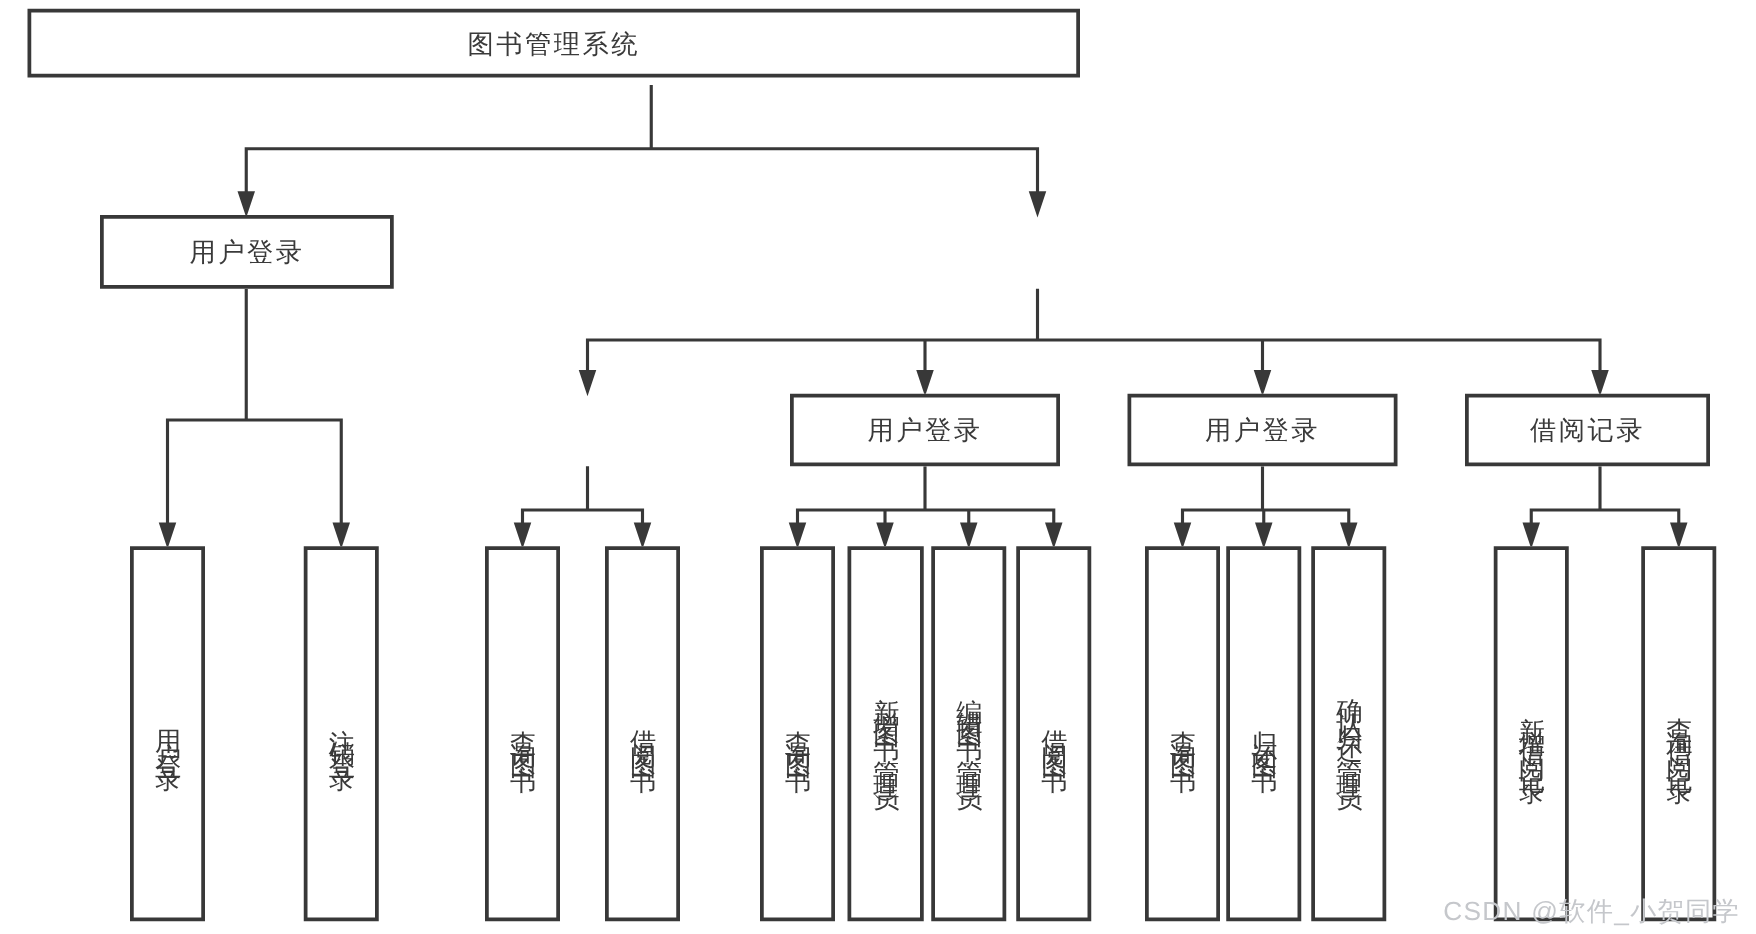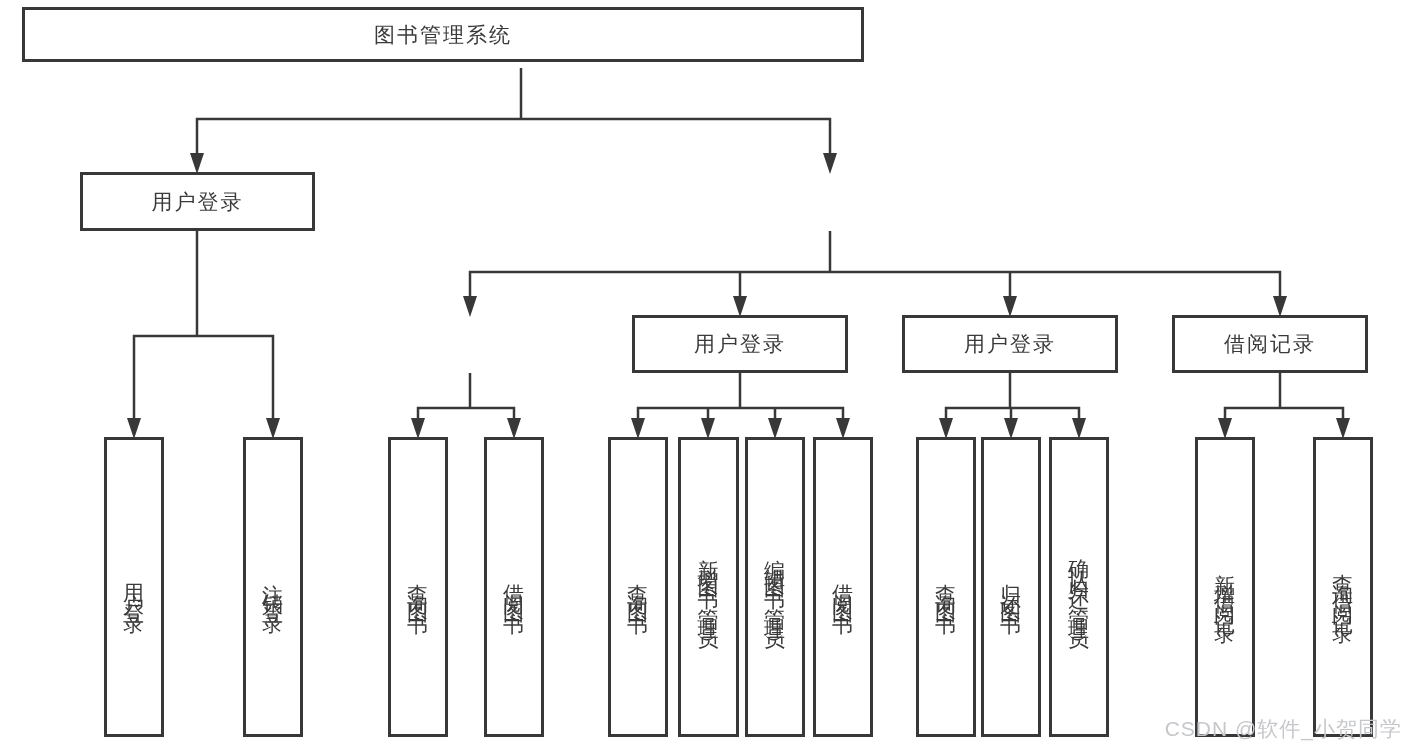--- a/index.html
+++ b/index.html
@@ -35,21 +35,21 @@
   .vtext{
     writing-mode:vertical-rl;
     text-orientation:mixed;
     font-size:21px;
     letter-spacing:10px;
     color:var(--text);
     line-height:1;
   }
   .watermark{
     position:absolute;
-    right:3px;bottom:4px;
+    right:13px;bottom:4px;
     font-size:21px;
     color:var(--wm);
     letter-spacing:1px;
     white-space:nowrap;
   }
 </style>
 </head>
 <body>
 
 <div class="stage">

